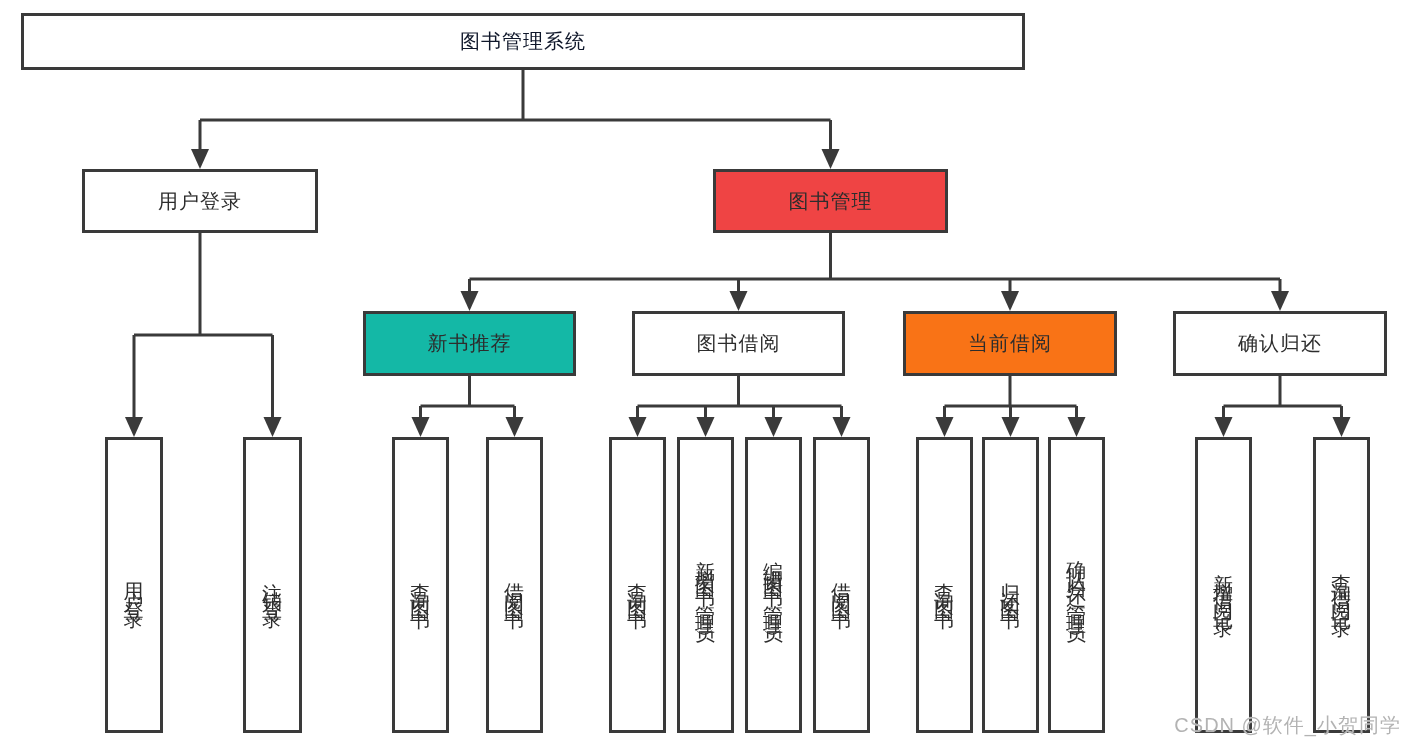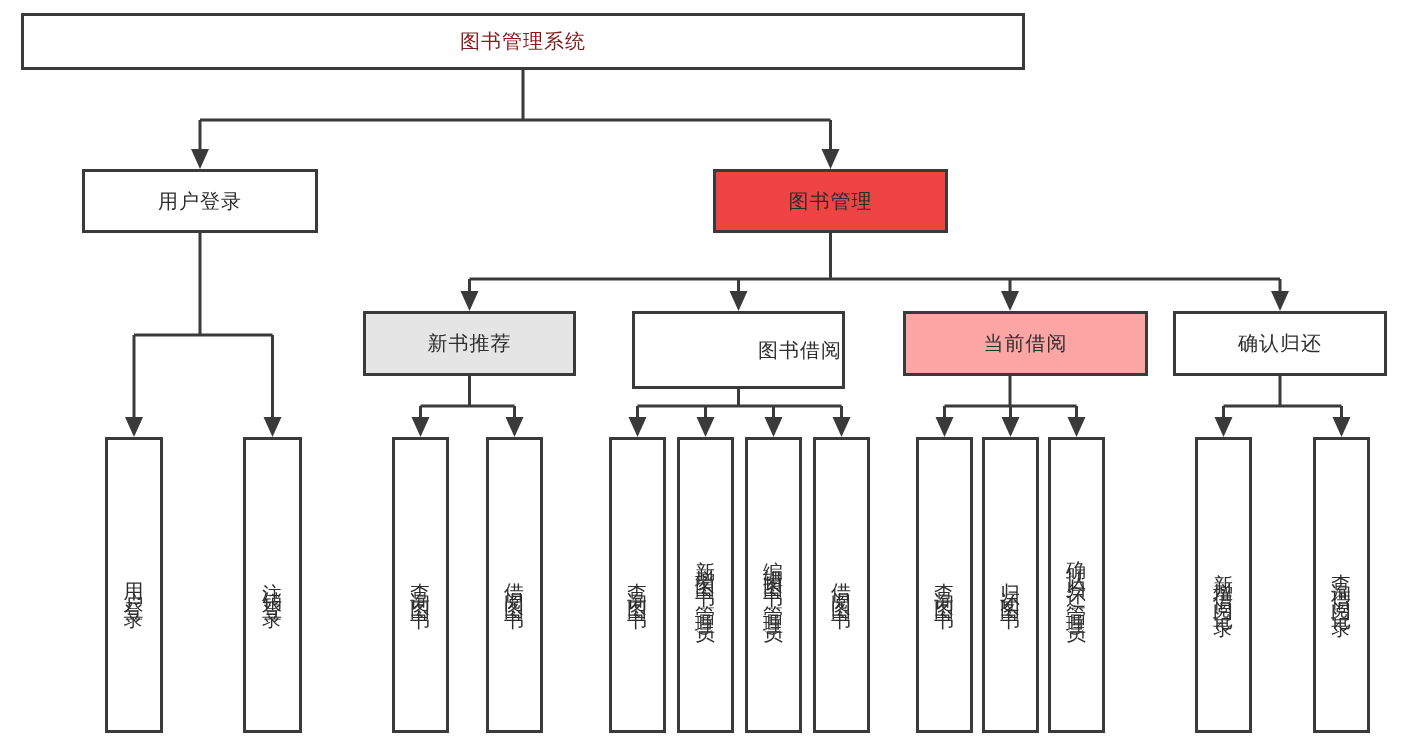--- a/index.html
+++ b/index.html
@@ -70,41 +70,41 @@
       <polygon points="764.5,417 782.5,417 773.5,437" fill="#3a3a3a"></polygon>
       <polygon points="832.5,417 850.5,417 841.5,437" fill="#3a3a3a"></polygon>
       <polygon points="935.5,417 953.5,417 944.5,437" fill="#3a3a3a"></polygon>
       <polygon points="1001.5,417 1019.5,417 1010.5,437" fill="#3a3a3a"></polygon>
       <polygon points="1067.5,417 1085.5,417 1076.5,437" fill="#3a3a3a"></polygon>
       <polygon points="1214.5,417 1232.5,417 1223.5,437" fill="#3a3a3a"></polygon>
       <polygon points="1332.5,417 1350.5,417 1341.5,437" fill="#3a3a3a"></polygon>
     </svg>
   <div id="nodes">
       <div class="node" style="left: 21px; top: 13px; width: 1004px; height: 57px; border-color: rgb(58, 58, 58); background: rgb(255, 255, 255);">
-        <span class="label" style="color: #7f1d1d;">图书管理系统</span>
+        <span class="label" style="color: #0f172a;">图书管理系统</span>
       </div>
       <div class="node" style="left: 82px; top: 169px; width: 236px; height: 64px; border-color: rgb(58, 58, 58); background: rgb(255, 255, 255);">
         <span class="label" style="color: rgb(45, 45, 45);">用户登录</span>
       </div>
       <div class="node" style="left: 713px; top: 169px; width: 235px; height: 64px; border-color: rgb(58, 58, 58); background: #ef4444;">
         <span class="label" style="color: rgb(45, 45, 45);">图书管理</span>
       </div>
       <div class="node vert" style="left: 105px; top: 437px; width: 58px; height: 296px; border-color: rgb(58, 58, 58); background: rgb(255, 255, 255);">
         <span class="label" style="color: rgb(45, 45, 45);">用户登录</span>
       </div>
       <div class="node vert" style="left: 243px; top: 437px; width: 59px; height: 296px; border-color: rgb(58, 58, 58); background: rgb(255, 255, 255);">
         <span class="label" style="color: rgb(45, 45, 45);">注销登录</span>
       </div>
-      <div class="node" style="left: 363px; top: 311px; width: 213px; height: 65px; border-color: rgb(58, 58, 58); background: #e5e5e5;">
+      <div class="node" style="left: 363px; top: 311px; width: 213px; height: 65px; border-color: rgb(58, 58, 58); background: #14b8a6;">
         <span class="label" style="color: rgb(45, 45, 45);">新书推荐</span>
       </div>
-      <div class="node" style="left: 632px; top: 311px; width: 213px; height: 78px; border-color: rgb(58, 58, 58); background: rgb(255, 255, 255); justify-content: flex-end;">
+      <div class="node" style="left: 632px; top: 311px; width: 213px; height: 65px; border-color: rgb(58, 58, 58); background: rgb(255, 255, 255);">
         <span class="label" style="color: rgb(45, 45, 45);">图书借阅</span>
       </div>
-      <div class="node" style="left: 903px; top: 311px; width: 245px; height: 65px; border-color: rgb(58, 58, 58); background: #fca5a5;">
+      <div class="node" style="left: 903px; top: 311px; width: 214px; height: 65px; border-color: rgb(58, 58, 58); background: #f97316;">
         <span class="label" style="color: rgb(45, 45, 45);">当前借阅</span>
       </div>
       <div class="node" style="left: 1173px; top: 311px; width: 214px; height: 65px; border-color: rgb(58, 58, 58); background: rgb(255, 255, 255);">
         <span class="label" style="color: rgb(45, 45, 45);">确认归还</span>
       </div>
       <div class="node vert" style="left: 392px; top: 437px; width: 57px; height: 296px; border-color: rgb(58, 58, 58); background: rgb(255, 255, 255);">
         <span class="label" style="color: rgb(45, 45, 45);">查询图书</span>
       </div>
       <div class="node vert" style="left: 486px; top: 437px; width: 57px; height: 296px; border-color: rgb(58, 58, 58); background: rgb(255, 255, 255);">
         <span class="label" style="color: rgb(45, 45, 45);">借阅图书</span>
@@ -130,13 +130,14 @@
       <div class="node vert" style="left: 1048px; top: 437px; width: 57px; height: 296px; border-color: rgb(58, 58, 58); background: rgb(255, 255, 255);">
         <span class="label" style="color: rgb(45, 45, 45);">确认归还（管理员）</span>
       </div>
       <div class="node vert" style="left: 1195px; top: 437px; width: 57px; height: 296px; border-color: rgb(58, 58, 58); background: rgb(255, 255, 255);">
         <span class="label" style="color: rgb(45, 45, 45);">新增借阅记录</span>
       </div>
       <div class="node vert" style="left: 1313px; top: 437px; width: 57px; height: 296px; border-color: rgb(58, 58, 58); background: rgb(255, 255, 255);">
         <span class="label" style="color: rgb(45, 45, 45);">查询借阅记录</span>
       </div>
     </div>
+  <div id="watermark" style="color: rgb(179, 179, 179);">CSDN @软件_小贺同学</div>
 </div>
 
 </body></html>

